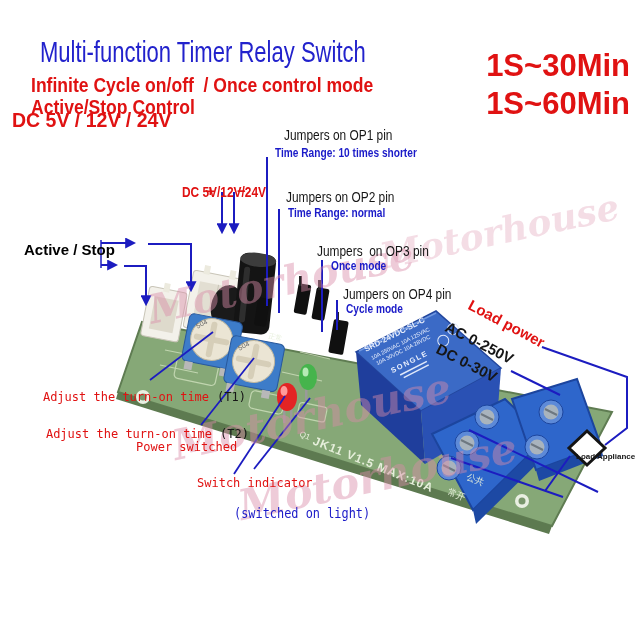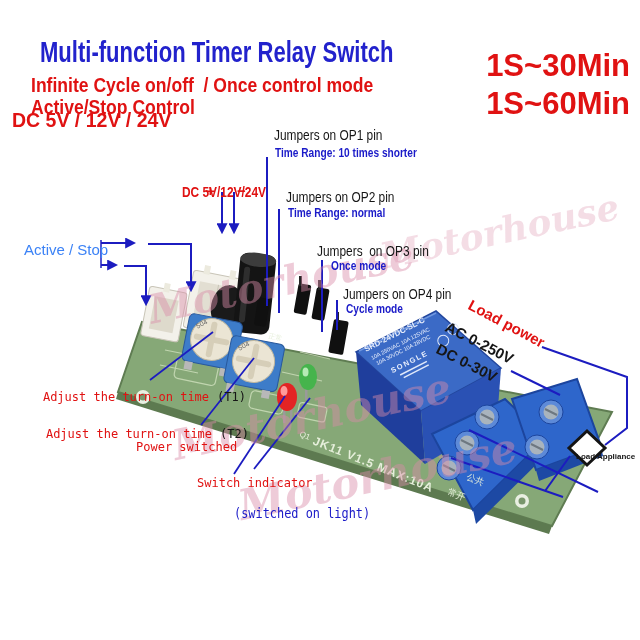--- a/index.html
+++ b/index.html
@@ -3,21 +3,21 @@
 <meta charset="utf-8">
 <style>
   html,body{margin:0;padding:0;background:#fff;}
   .stage{position:relative;width:640px;height:640px;background:#ffffff;overflow:hidden;
          font-family:"Liberation Sans",sans-serif;}
   .lbl{position:absolute;white-space:pre;line-height:1.08;}
   .cxw{display:inline-block;transform:scaleX(.76);transform-origin:0 0;}
   .cx90{display:inline-block;transform:scaleX(.90);transform-origin:0 0;}
   .cx85{display:inline-block;transform:scaleX(.85);transform-origin:0 0;}
   .cx78{display:inline-block;transform:scaleX(.78);transform-origin:0 0;}
-  .title{left:8px;top:6px;font-size:29px;font-weight:bold;color:#2222cc;}
+  .title{left:8px;top:6px;font-size:29px;font-weight:normal;color:#2222cc;}
   .range{font-size:31px;font-weight:bold;color:#e01212;text-align:right;width:152px;margin-top:39px;}
   .feat{font-size:19.5px;font-weight:bold;color:#e01212;}
   .supply{left:12px;top:110px;font-size:19.5px;font-weight:bold;color:#e01212;}
   .blk{font-size:14px;color:#161616;}
   .blu{font-size:13px;font-weight:bold;color:#1a1ac8;}
   .mono{font-family:"DejaVu Sans Mono",monospace;font-size:12px;color:#e01212;}
   .mono .ref{color:#161616;margin-left:8px;}
   .wm{position:absolute;font-family:"DejaVu Serif",serif;font-style:italic;font-weight:bold;
       color:rgba(217,140,168,.45);z-index:2;pointer-events:none;}
   .txt{z-index:3;}
@@ -214,21 +214,21 @@
   <div class="lbl range txt" style="left:478px;top:10px;">1S~30Min</div>
   <div class="lbl range txt" style="left:478px;top:48px;">1S~60Min</div>
   <div class="lbl feat txt" style="left:9px;top:54px;">
     <span class="cx90">Infinite Cycle on/off  / Once control mode</span>
   </div>
   <div class="lbl feat txt" style="left:9px;top:76px;">
     <span class="cx90">Active/Stop Control</span>
   </div>
   <div class="lbl supply txt">DC 5V / 12V / 24V</div>
 
-  <div class="lbl blk txt" style="left:258px;top:113px;">
+  <div class="lbl blk txt" style="left:268px;top:113px;">
     <span class="cx85">Jumpers on OP1 pin</span></div>
   <div class="lbl blu txt" style="left:261px;top:132px;">
     <span class="cx78">Time Range: 10 times shorter</span></div>
   <div class="lbl blk txt" style="left:270px;top:175px;">
     <span class="cx85">Jumpers on OP2 pin</span></div>
   <div class="lbl blu txt" style="left:274px;top:192px;">
     <span class="cx78">Time Range: normal</span></div>
   <div class="lbl blk txt" style="left:301px;top:229px;">
     <span class="cx85">Jumpers  on OP3 pin</span></div>
   <div class="lbl blu txt" style="left:317px;top:245px;">
@@ -236,21 +236,21 @@
   <div class="lbl blk txt" style="left:327px;top:272px;">
     <span class="cx85">Jumpers on OP4 pin</span></div>
   <div class="lbl blu txt" style="left:332px;top:288px;">
     <span class="cx78">Cycle mode</span></div>
 
   <div class="lbl txt" style="left:166px;top:170px;font-size:14px;color:#e01212;font-weight:bold;">
     <span class="cx85">DC 5V/12V/24V</span></div>
   <div class="lbl txt" style="left:206px;top:183px;font-size:15px;font-weight:bold;color:#e01212;">+</div>
   <div class="lbl txt" style="left:237px;top:183px;font-size:15px;font-weight:bold;color:#e01212;">−</div>
 
-  <div class="lbl txt" style="left:24px;top:242px;font-size:15px;font-weight:normal;color:#3b82f6;">Active / Stop</div>
+  <div class="lbl txt" style="left:24px;top:242px;font-size:15px;font-weight:bold;color:#000000;">Active / Stop</div>
 
   <div class="lbl txt" style="left:473px;top:297px;font-size:15px;font-weight:bold;color:#e01212;
        transform:rotate(28deg);transform-origin:0 0;">Load power</div>
   <div class="lbl txt" style="left:450px;top:319px;font-size:15px;font-weight:bold;color:#161616;
        transform:rotate(27deg);transform-origin:0 0;">AC 0-250V</div>
   <div class="lbl txt" style="left:441px;top:341px;font-size:15px;font-weight:bold;color:#161616;
        transform:rotate(27deg);transform-origin:0 0;">DC 0-30V</div>
 
   <div class="lbl mono txt" style="left:14px;top:378px;">
     <span>Adjust the turn-on time</span><span class="ref">(T1)</span></div>

